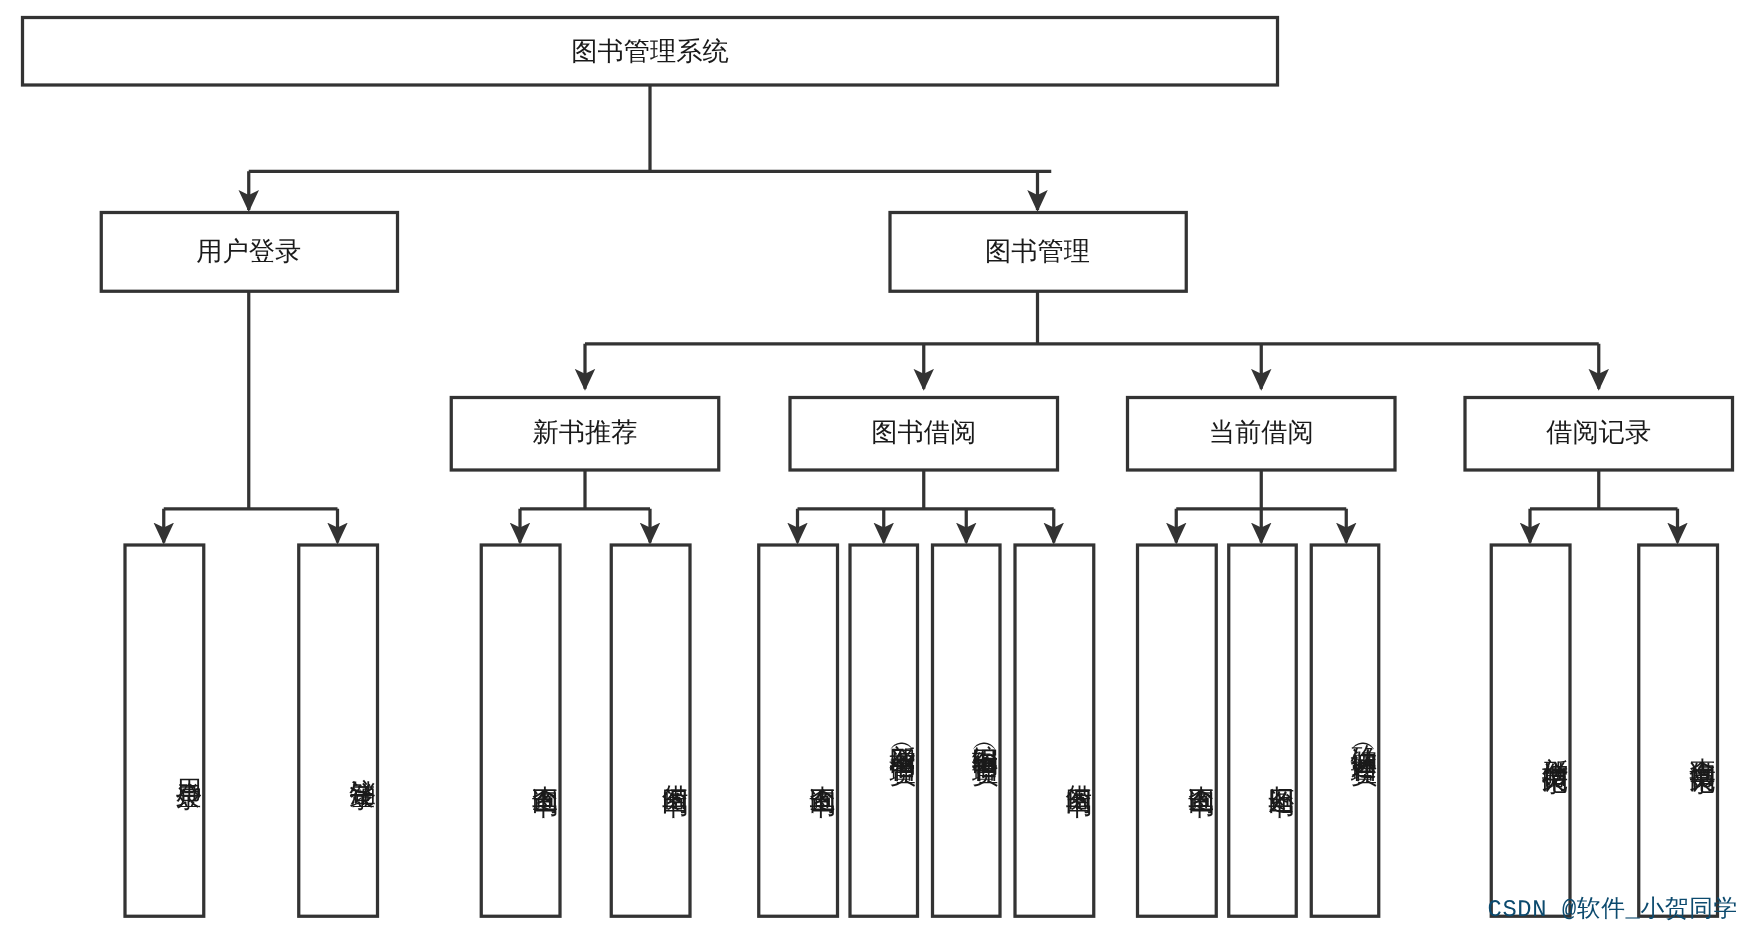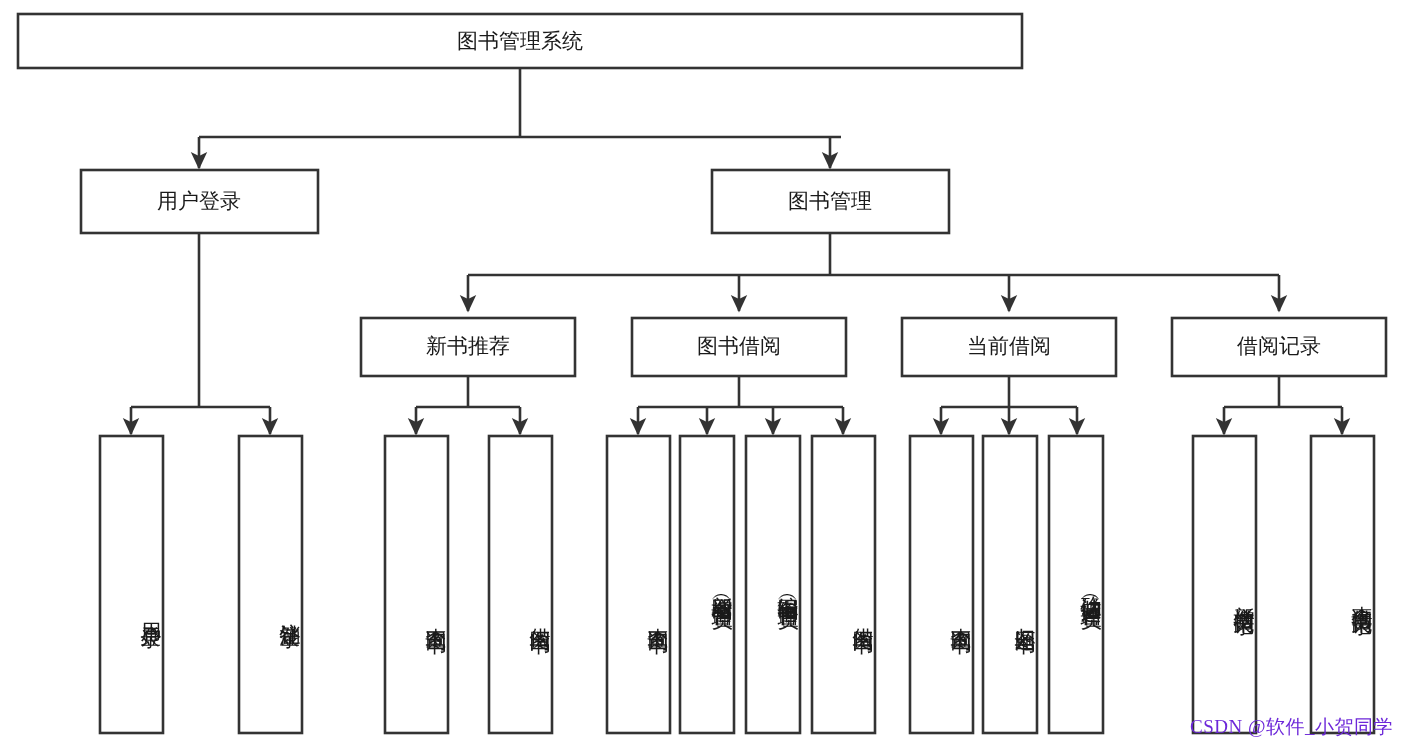--- a/index.html
+++ b/index.html
@@ -61,23 +61,23 @@
     letter-spacing: 2px;
     text-align: center;
     white-space: nowrap;
     pointer-events: none;
     display: flex;
     align-items: flex-start;
     justify-content: center;
   }
   .watermark {
     position: absolute;
-    font-family: Liberation Serif, serif;
+    font-family: Liberation Mono, monospace;
     font-size: 19px;
-    color: #6d28d9;
+    color: #0c4a6e;
     white-space: nowrap;
     letter-spacing: 0.5px;
   }
 </style>
 </head>
 <body>
 
 <div id="diagram-root">
 
   <svg class="diagram-canvas" viewBox="0 0 1405 747">

